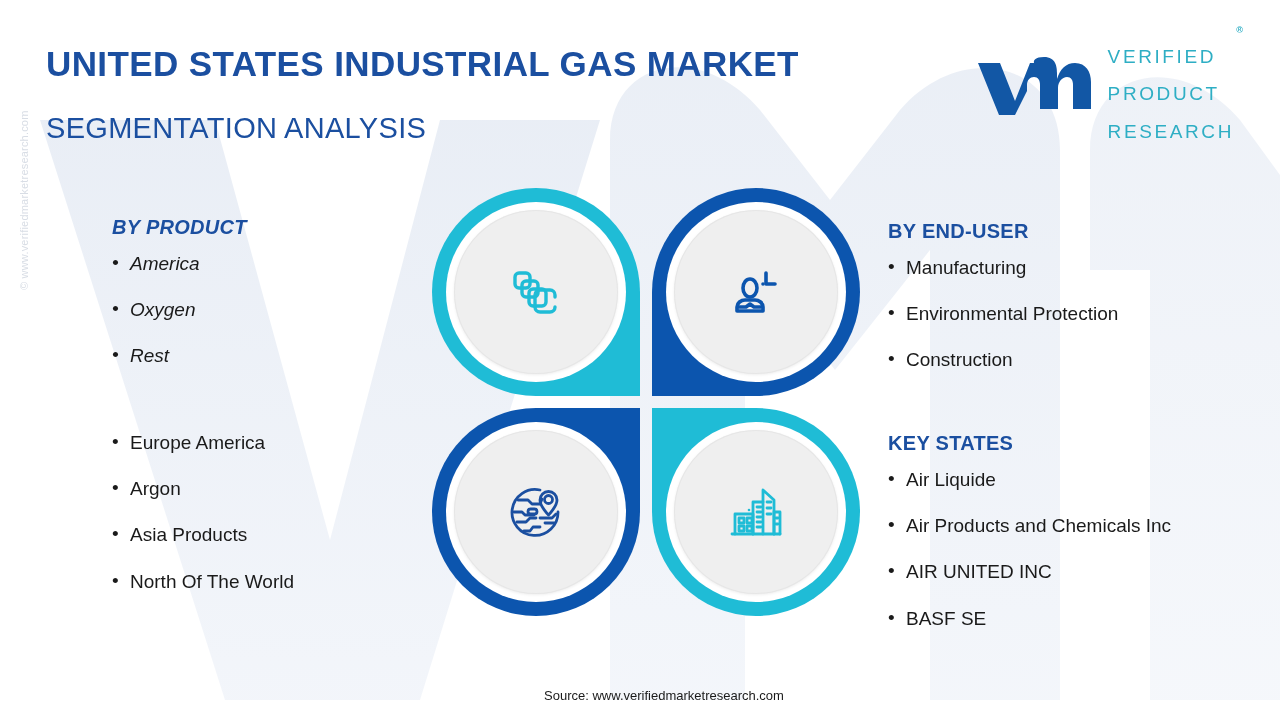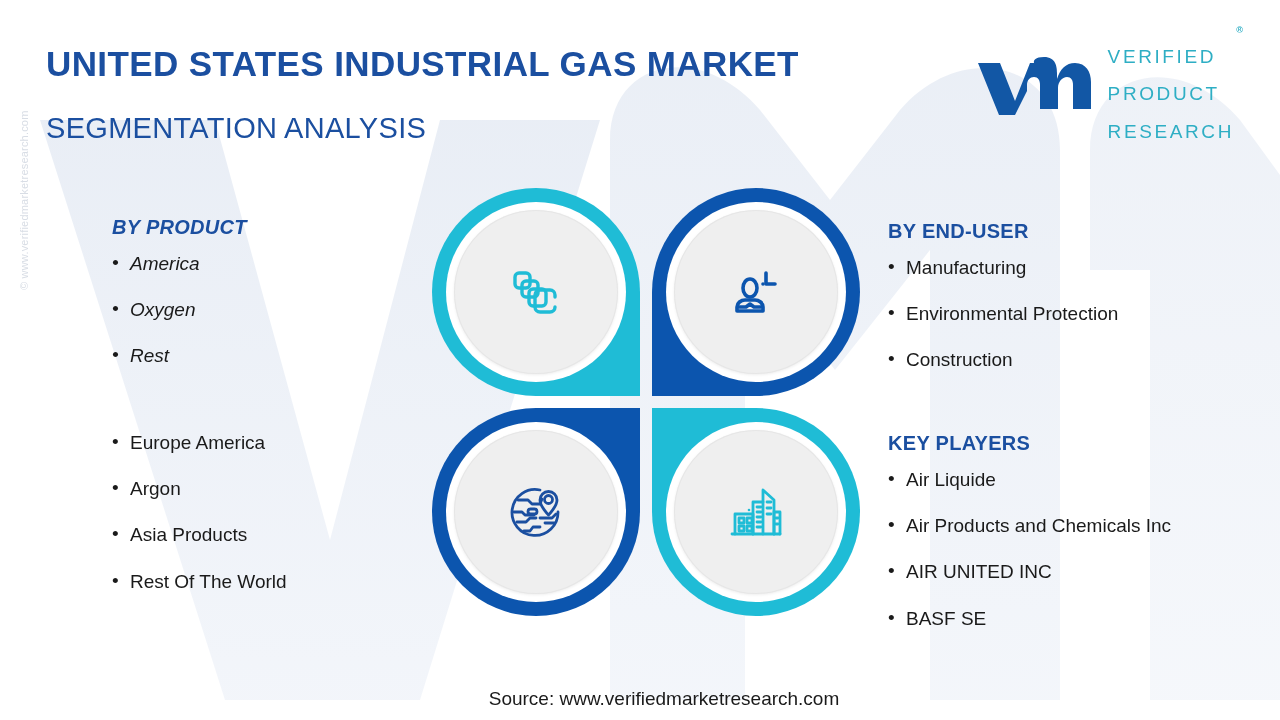--- a/index.html
+++ b/index.html
@@ -194,21 +194,21 @@
   }
   .disc svg { display: block; }
 
   
   .footer-source {
     position: absolute;
     left: 0;
     top: 688px;
     width: 1280px;
     text-align: center;
-    font-size: 19px;
+    font-size: 13px;
     color: #1a1a1a;
     z-index: 4;
     padding-left: 48px;
   }
 </style>
 </head>
 <body>
 
 <div id="page">
 
@@ -276,21 +276,21 @@
       <li>
         <span class="dot">•</span>
         <span class="txt">Argon</span>
       </li>
       <li>
         <span class="dot">•</span>
         <span class="txt">Asia Products</span>
       </li>
       <li>
         <span class="dot">•</span>
-        <span class="txt">Rest Of The World</span>
+        <span class="txt">North Of The World</span>
       </li>
     </ul>
   </div>
 
   <div class="col col-right col-top-r">
     <div class="section-head">BY END-USER</div>
     <ul class="bullet-list">
       <li>
         <span class="dot">•</span>
         <span class="txt">Manufacturing</span>
@@ -300,21 +300,21 @@
         <span class="txt">Environmental Protection</span>
       </li>
       <li>
         <span class="dot">•</span>
         <span class="txt">Construction</span>
       </li>
     </ul>
   </div>
 
   <div class="col col-right col-bot-r">
-    <div class="section-head">KEY PLAYERS</div>
+    <div class="section-head">KEY STATES</div>
     <ul class="bullet-list">
       <li>
         <span class="dot">•</span>
         <span class="txt">Air Liquide</span>
       </li>
       <li>
         <span class="dot">•</span>
         <span class="txt">Air Products and Chemicals Inc</span>
       </li>
       <li>

